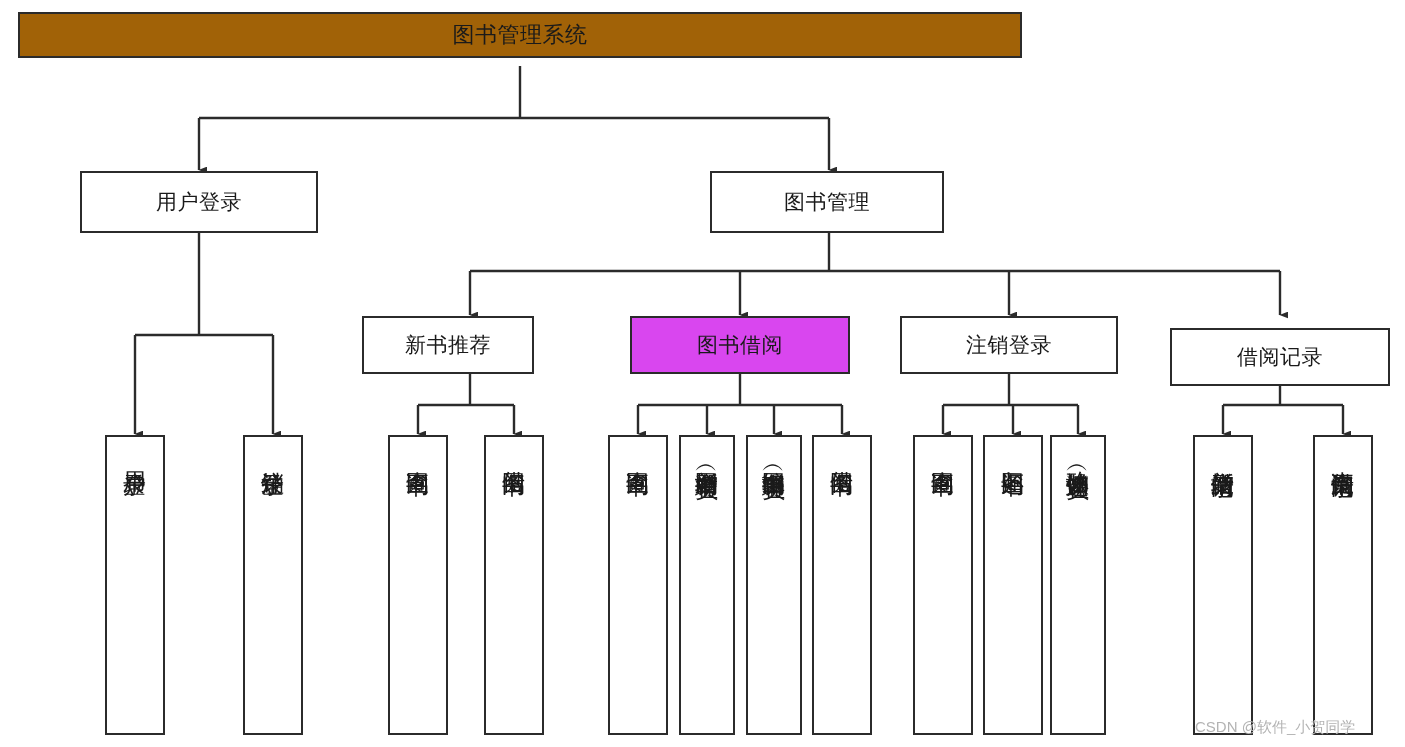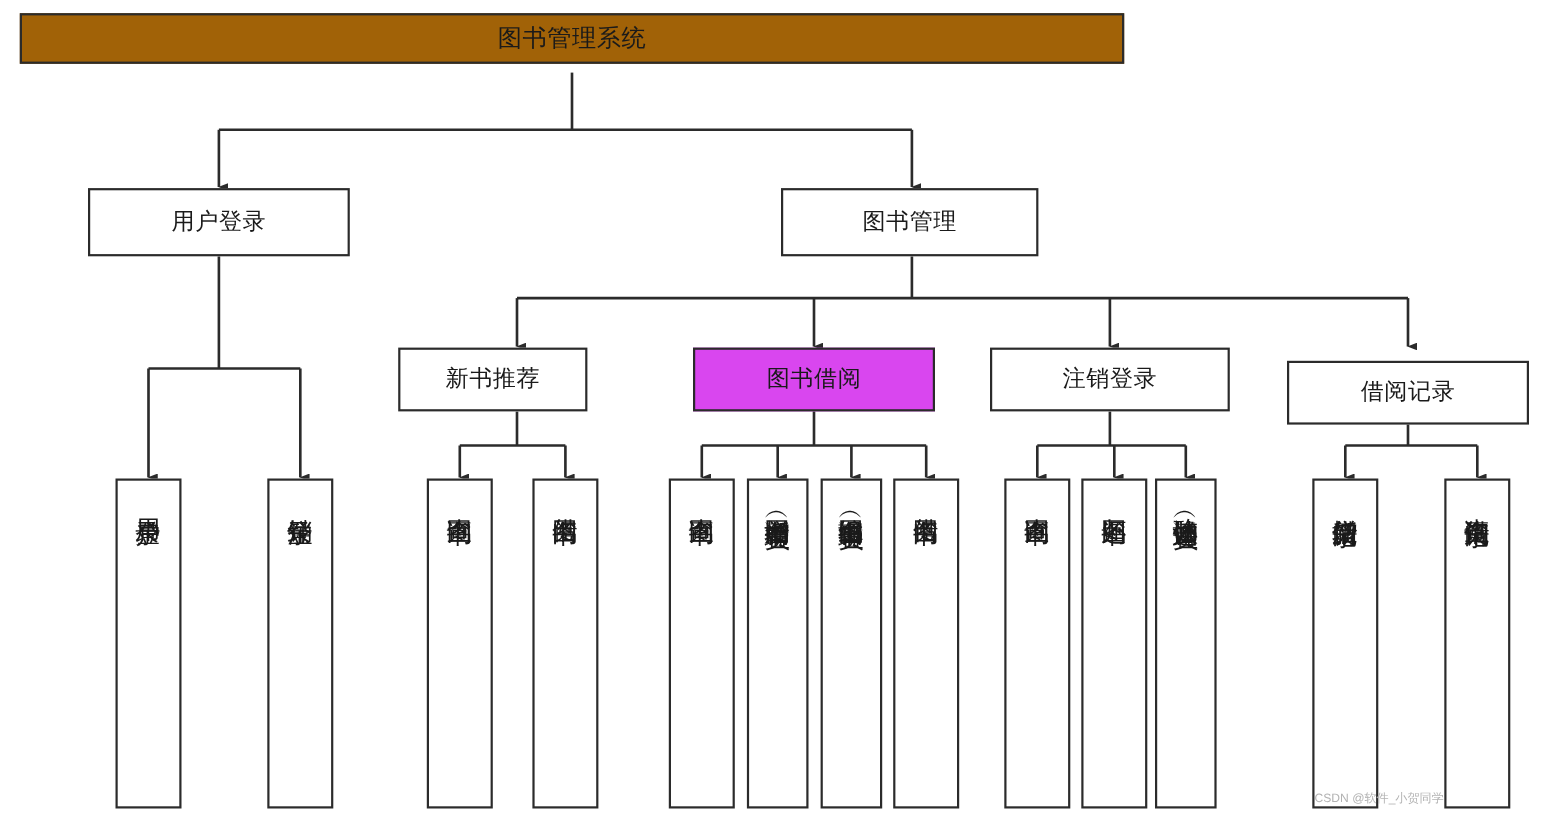--- a/index.html
+++ b/index.html
@@ -58,21 +58,21 @@
   .node.vertical .node-label {
     writing-mode: vertical-rl;
     text-orientation: upright;
     font-size: 23px;
     line-height: 1.05;
     letter-spacing: 1px;
     white-space: nowrap;
   }
   #watermark {
     position: absolute;
-    font-size: 11px;
+    font-size: 15px;
     color: #b3b3b3;
     white-space: nowrap;
     pointer-events: none;
   }
 </style>
 </head>
 <body>
 
 <div id="diagram-root">
   <svg id="edges-layer" viewBox="0 0 1405 747" width="1405" height="747" xmlns="http://www.w3.org/2000/svg">

